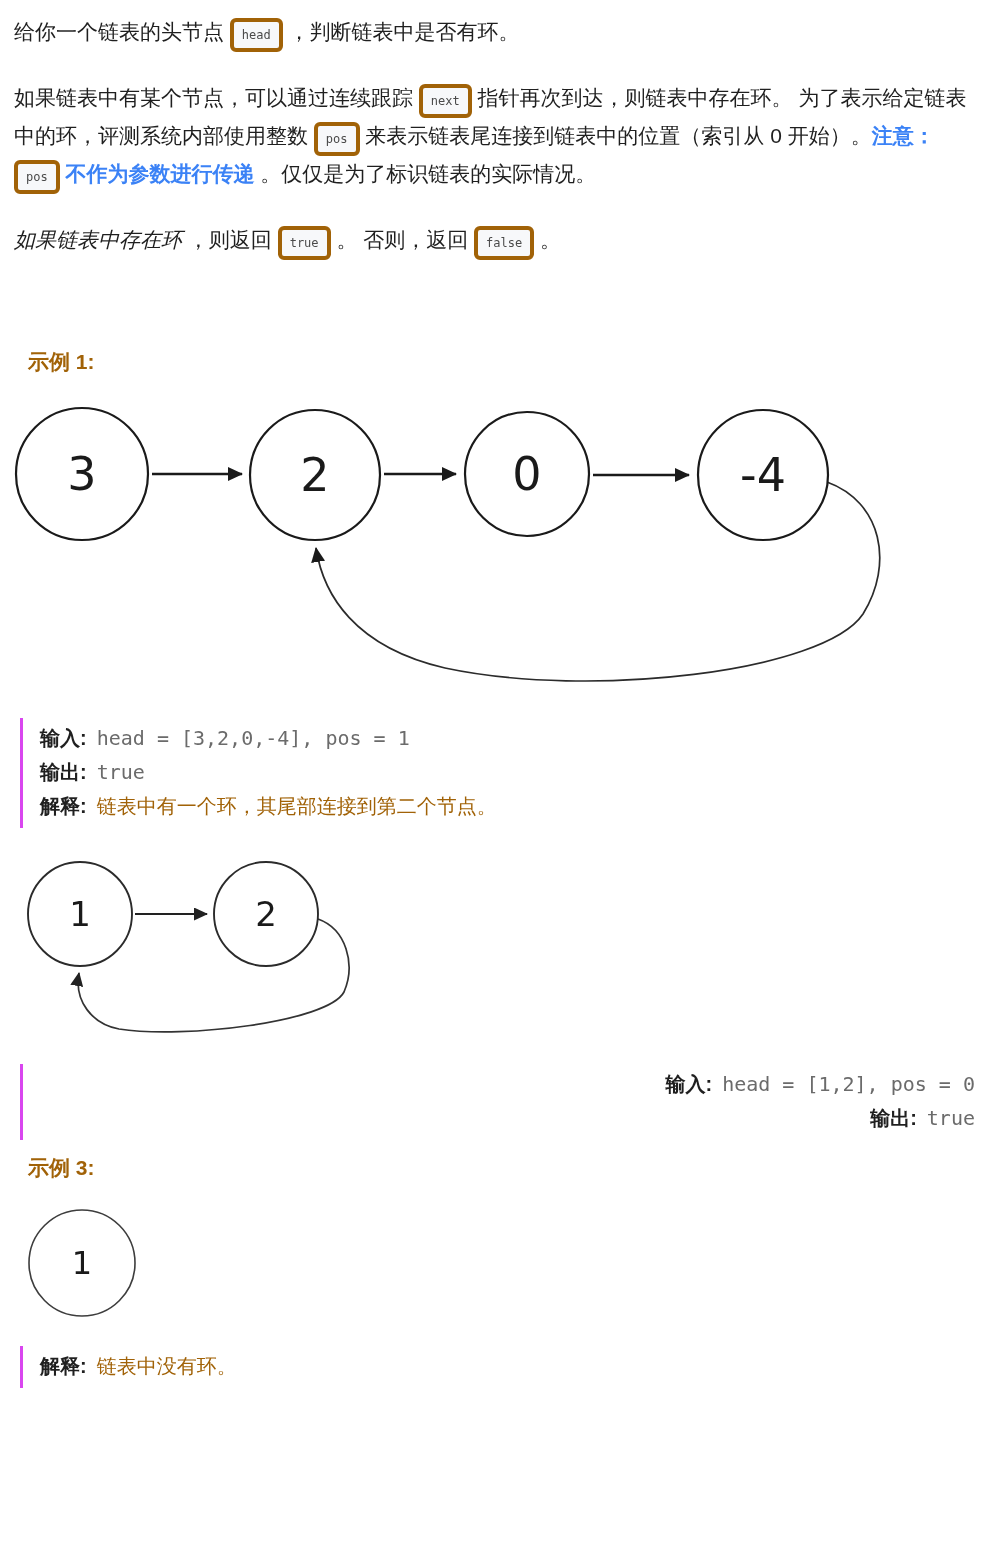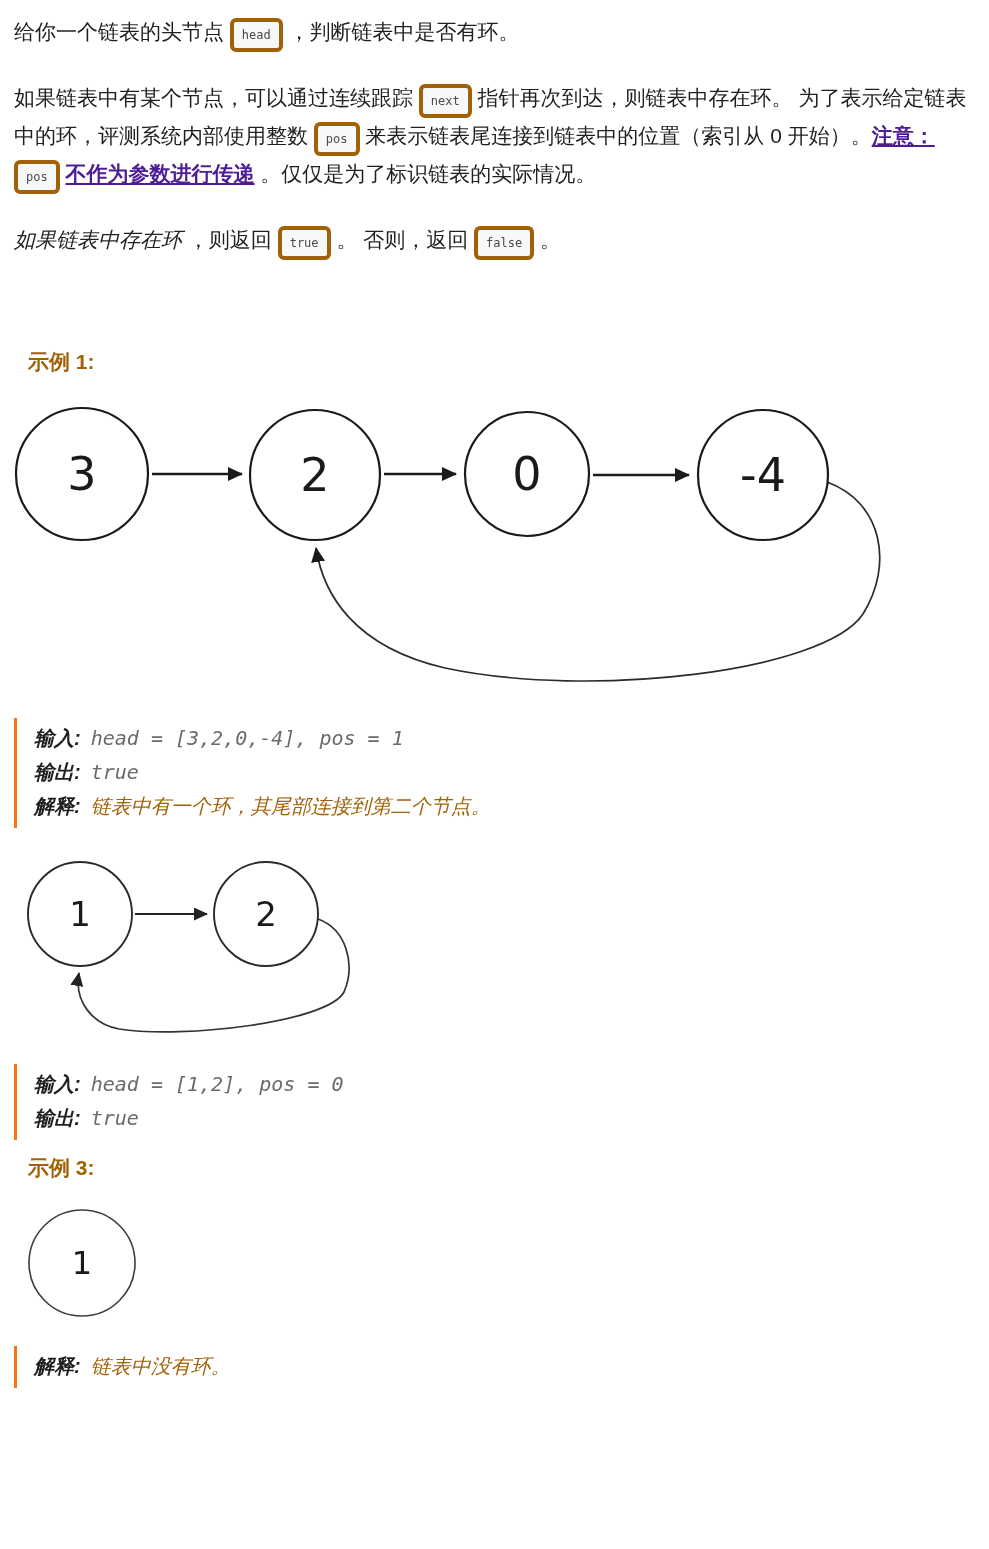--- a/index.html
+++ b/index.html
@@ -11,21 +11,21 @@
     color: #1f1f1f;
     padding: 14px 14px 10px 14px;
     overflow: hidden;
   }
   .para {
     font-size: 21px;
     line-height: 35px;
     margin-bottom: 28px;
     max-width: 961px;
   }
-  .para strong { font-weight: bold; color: #4c1d95; text-decoration: underline; }
+  .para strong { font-weight: bold; color: #3b82f6; }
   .para em { font-style: italic; }
   .chip {
     display: inline-block;
     font-family: "DejaVu Sans Mono", "Liberation Mono", monospace;
     font-size: 12px;
     line-height: 26px;
     color: #4a4a4a;
     background: #f7f8fa;
     border: 4px solid #a16207;
     border-radius: 6px;
@@ -38,23 +38,23 @@
     color: #a16207;
     margin: 0 0 0 14px;
   }
   .diagram { display: block; }
   .diagram svg { display: block; }
   .node-value {
     font-family: "DejaVu Sans", "Liberation Sans", sans-serif;
     fill: #1a1a1a;
   }
   .example-block {
-    border-left: 3px solid #f97316;
+    margin-left: 6px;
+    border-left: 3px solid #d946ef;
     padding: 4px 0 4px 17px;
-    font-style: italic;
   }
   .io-row { line-height: 33px; white-space: nowrap; }
   .io-label {
     font-family: "Liberation Sans", "DejaVu Sans", sans-serif;
     font-weight: bold;
     font-size: 20px;
     color: #1f1f1f;
     margin-right: 10px;
   }
   .io-value {
@@ -68,21 +68,21 @@
     color: #a16207;
   }
   .gap-before-ex1 { height: 88px; }
   section.example { margin: 0; }
   .mt-heading2 { margin-top: 46px; }
   .mt-heading3 { margin-top: 14px; }
   .mt-diagram1 { margin-top: 26px; }
   .mt-diagram2 { margin-top: 24px; }
   .mt-diagram3 { margin-top: 22px; }
   .mt-block1 { margin-top: 24px; }
-  .mt-block2 { margin-top: 14px; }
+  .mt-block2 { margin-top: 14px; text-align: right; }
   .mt-block3 { margin-top: 22px; }
 </style>
 </head>
 <body>
 
 <main>
 
   <p class="para"><span>给你一个链表的头节点 </span><code class="chip">head</code><span> ，判断链表中是否有环。</span></p>
 
   <p class="para"><span>如果链表中有某个节点，可以通过连续跟踪 </span><code class="chip">next</code><span> 指针再次到达，则链表中存在环。 为了表示给定链表中的环，评测系统内部使用整数 </span><code class="chip">pos</code><span> 来表示链表尾连接到链表中的位置（索引从 0 开始）。</span><strong>注意：</strong><span> </span><code class="chip">pos</code><span> </span><strong>不作为参数进行传递</strong><span> 。仅仅是为了标识链表的实际情况。</span></p>

